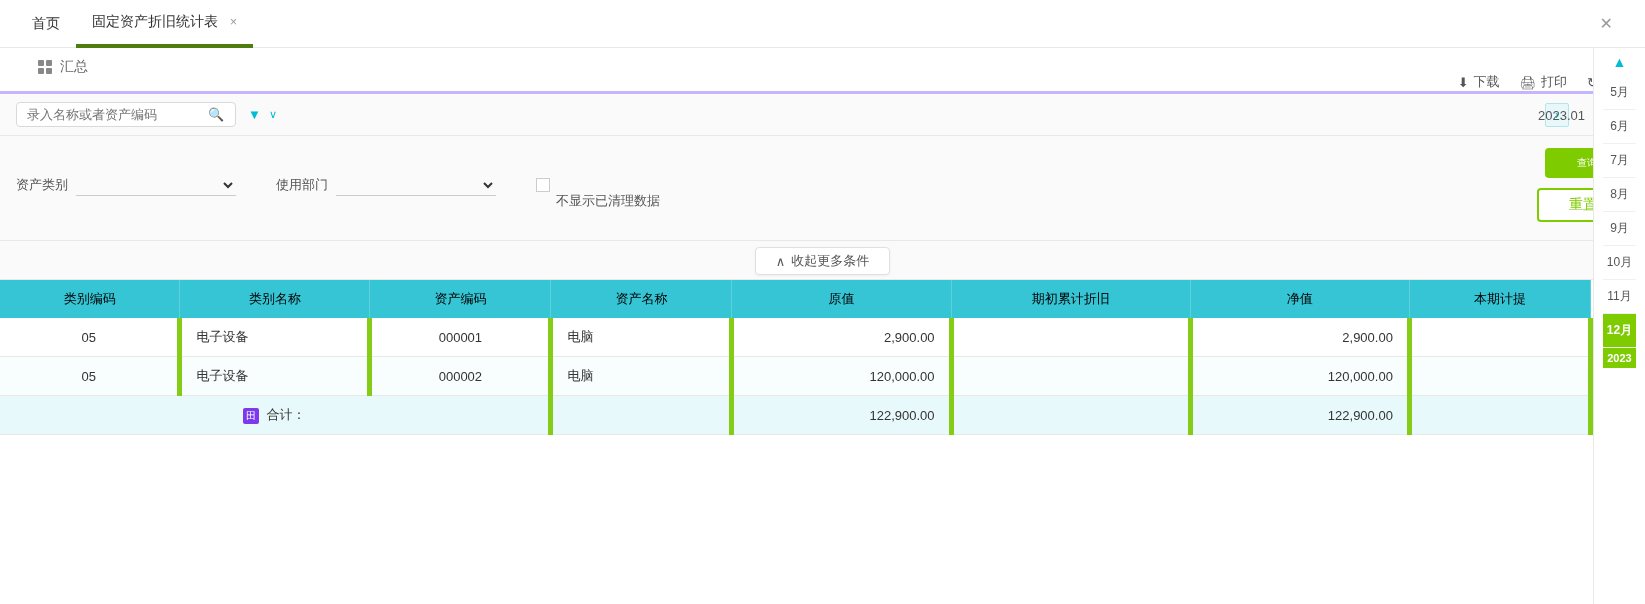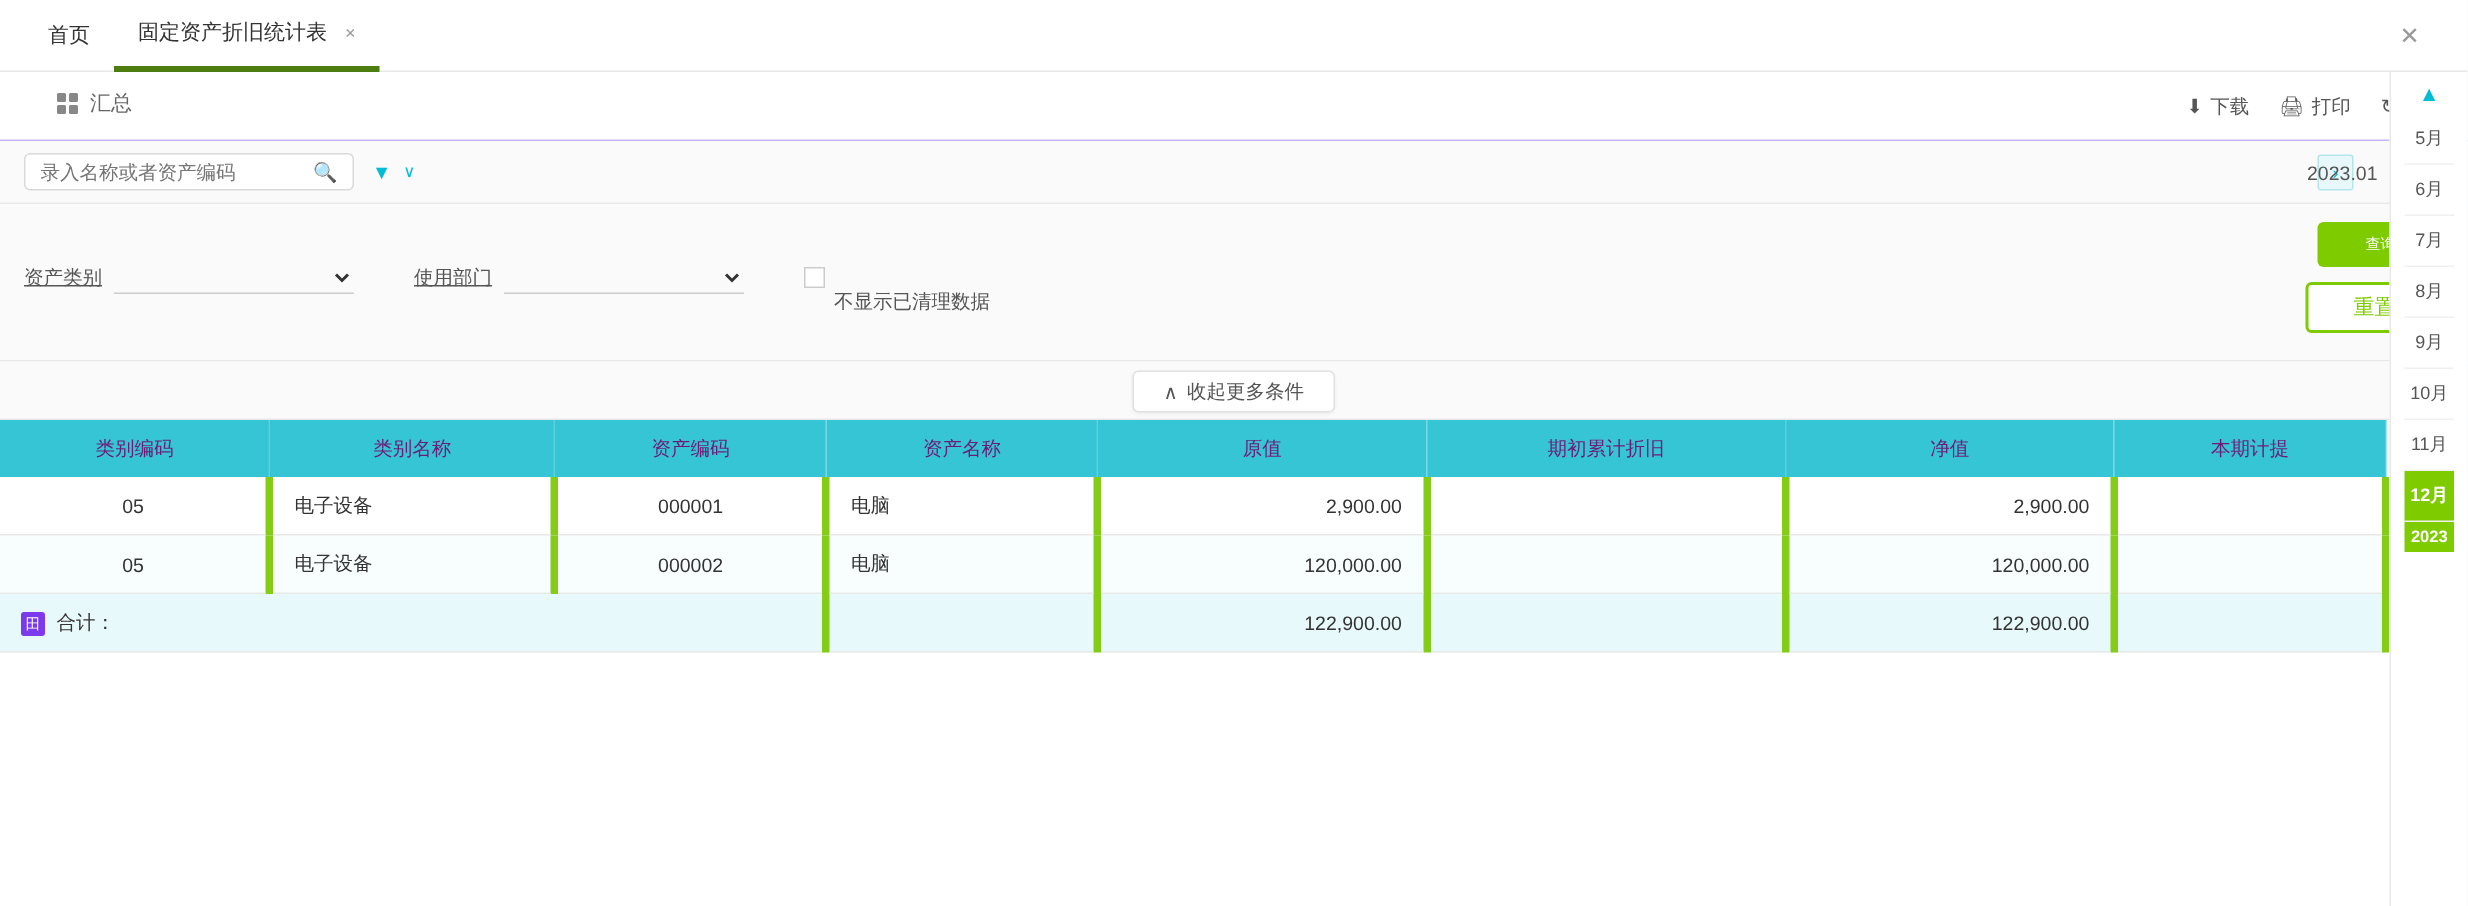--- a/index.html
+++ b/index.html
@@ -60,22 +60,22 @@
       background: #fff;
       height: calc(604px - 48px);
       display: flex;
       flex-direction: column;
       position: relative;
     }
 
     
     .tab-bar {
       display: flex;
-      align-items: center;
-      border-bottom: 1px solid #c4b5fd;
+      align-items: flex-end;
+      border-bottom: 3px solid #c4b5fd;
       padding: 0 16px;
       height: 46px;
       justify-content: space-between;
     }
     .tab-bar-left {
       display: flex;
       align-items: center;
       gap: 0;
     }
     .tab-item {
@@ -181,21 +181,20 @@
     }
     .filter-item {
       display: flex;
       align-items: center;
       gap: 8px;
     }
     .filter-label {
       color: #555;
       font-size: 13px;
       white-space: nowrap;
-      text-decoration: underline;
     }
     .filter-select {
       width: 160px;
       border: none;
       border-bottom: 1px solid #ccc;
       outline: none;
       font-size: 13px;
       background: transparent;
       padding: 2px 4px;
       color: #333;
@@ -271,21 +270,21 @@
     .table-wrap {
       flex: 1;
       overflow: auto;
     }
     table {
       width: 100%;
       border-collapse: collapse;
     }
     thead tr {
       background: #36c5d5;
-      color: #701a75;
+      color: #000000;
     }
     thead th {
       padding: 10px 14px;
       font-size: 13px;
       font-weight: normal;
       text-align: center;
       border-right: 1px solid rgba(255,255,255,0.2);
       white-space: nowrap;
     }
     tbody tr {
@@ -484,21 +483,21 @@
     <td class="text-center">05</td>
     <td class="text-left">电子设备</td>
     <td class="text-center">000002</td>
     <td class="text-left">电脑</td>
     <td class="text-right">120,000.00</td>
     <td class="text-right"></td>
     <td class="text-right">120,000.00</td>
     <td class="text-right"></td>
   </tr>
           <tr class="total-row">
-  <td colspan="3" style="text-align:left;">
+  <td colspan="3" style="text-align:center;">
     <span class="total-icon" style="background:#7c3aed;color:#fff;font-size:10px;display:inline-flex;align-items:center;justify-content:center;width:16px;height:16px;border-radius:2px;margin-right:4px;">田</span>
     合计：
   </td>
   <td></td>
   <td class="text-right">122,900.00</td>
   <td class="text-right"></td>
   <td class="text-right">122,900.00</td>
   <td class="text-right"></td>
 </tr>
         </tbody>

